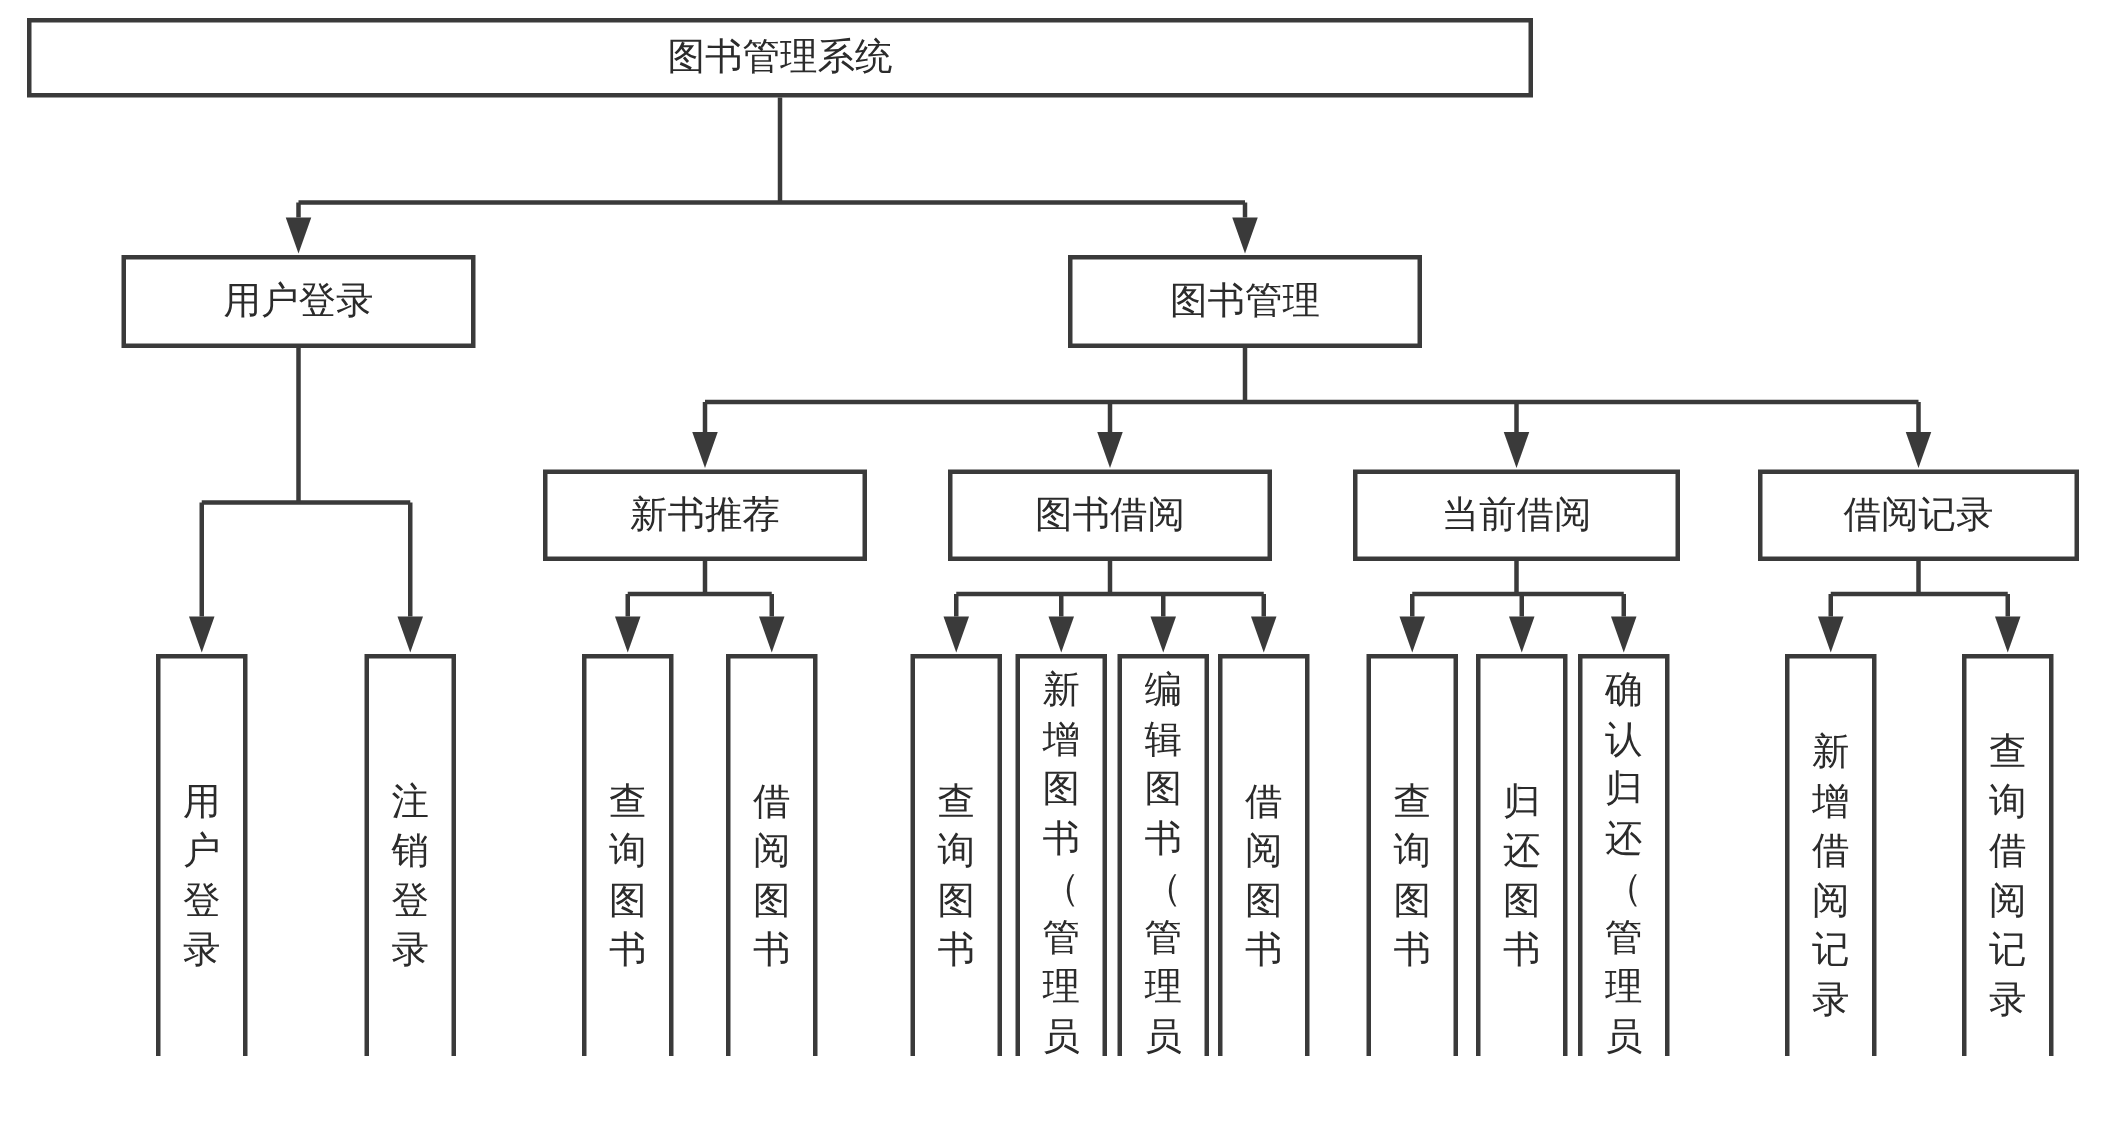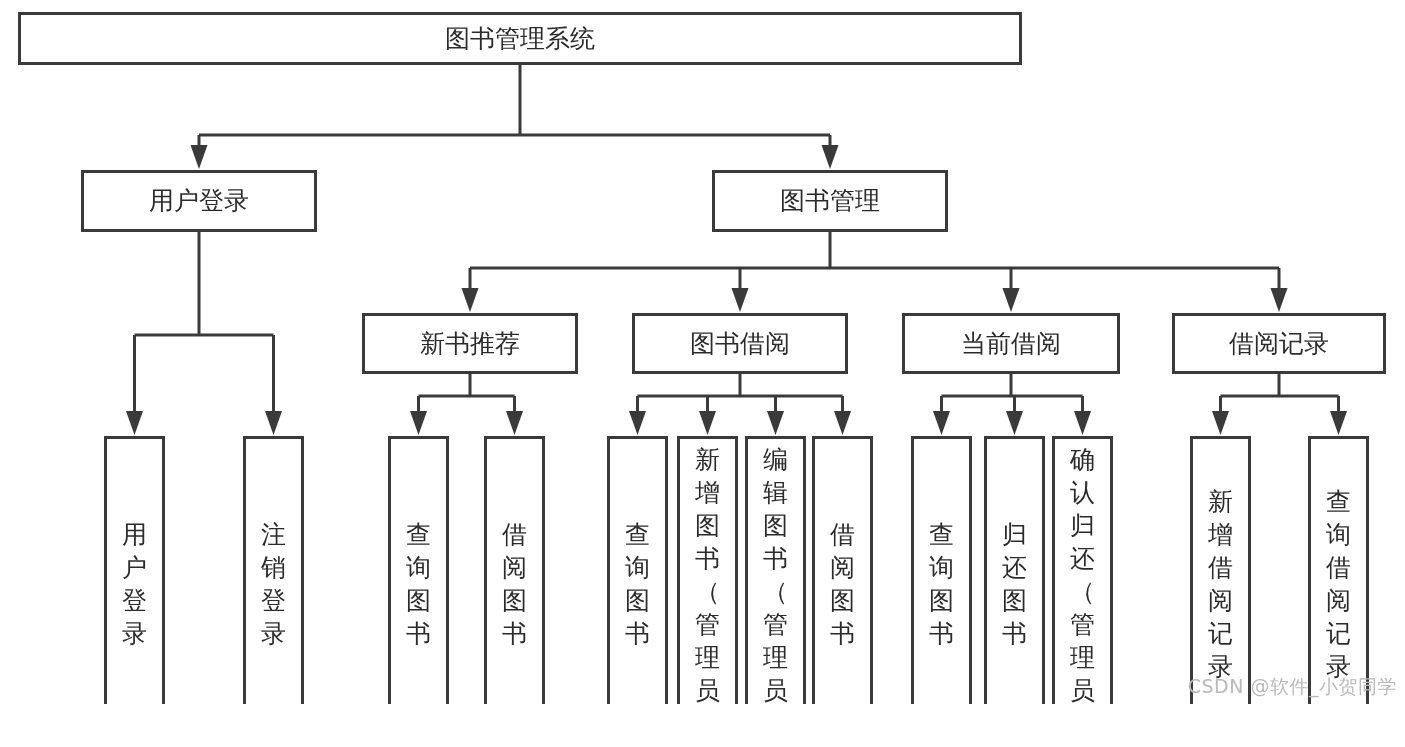--- a/index.html
+++ b/index.html
@@ -215,14 +215,13 @@
         <g>
           <rect class="node-box" x="1191.5" y="437.5" width="58" height="294"></rect>
           <text class="node-label-v" x="1220.5" y="509.5"><tspan x="1220.5" dy="0">新</tspan><tspan x="1220.5" dy="33">增</tspan><tspan x="1220.5" dy="33">借</tspan><tspan x="1220.5" dy="33">阅</tspan><tspan x="1220.5" dy="33">记</tspan><tspan x="1220.5" dy="33">录</tspan></text>
         </g>
         <g>
           <rect class="node-box" x="1309.5" y="437.5" width="58" height="294"></rect>
           <text class="node-label-v" x="1338.5" y="509.5"><tspan x="1338.5" dy="0">查</tspan><tspan x="1338.5" dy="33">询</tspan><tspan x="1338.5" dy="33">借</tspan><tspan x="1338.5" dy="33">阅</tspan><tspan x="1338.5" dy="33">记</tspan><tspan x="1338.5" dy="33">录</tspan></text>
         </g>
       </g>
   </svg>
-  <div class="watermark">CSDN @软件_小贺同学</div>
 </div>
 
 </body></html>

